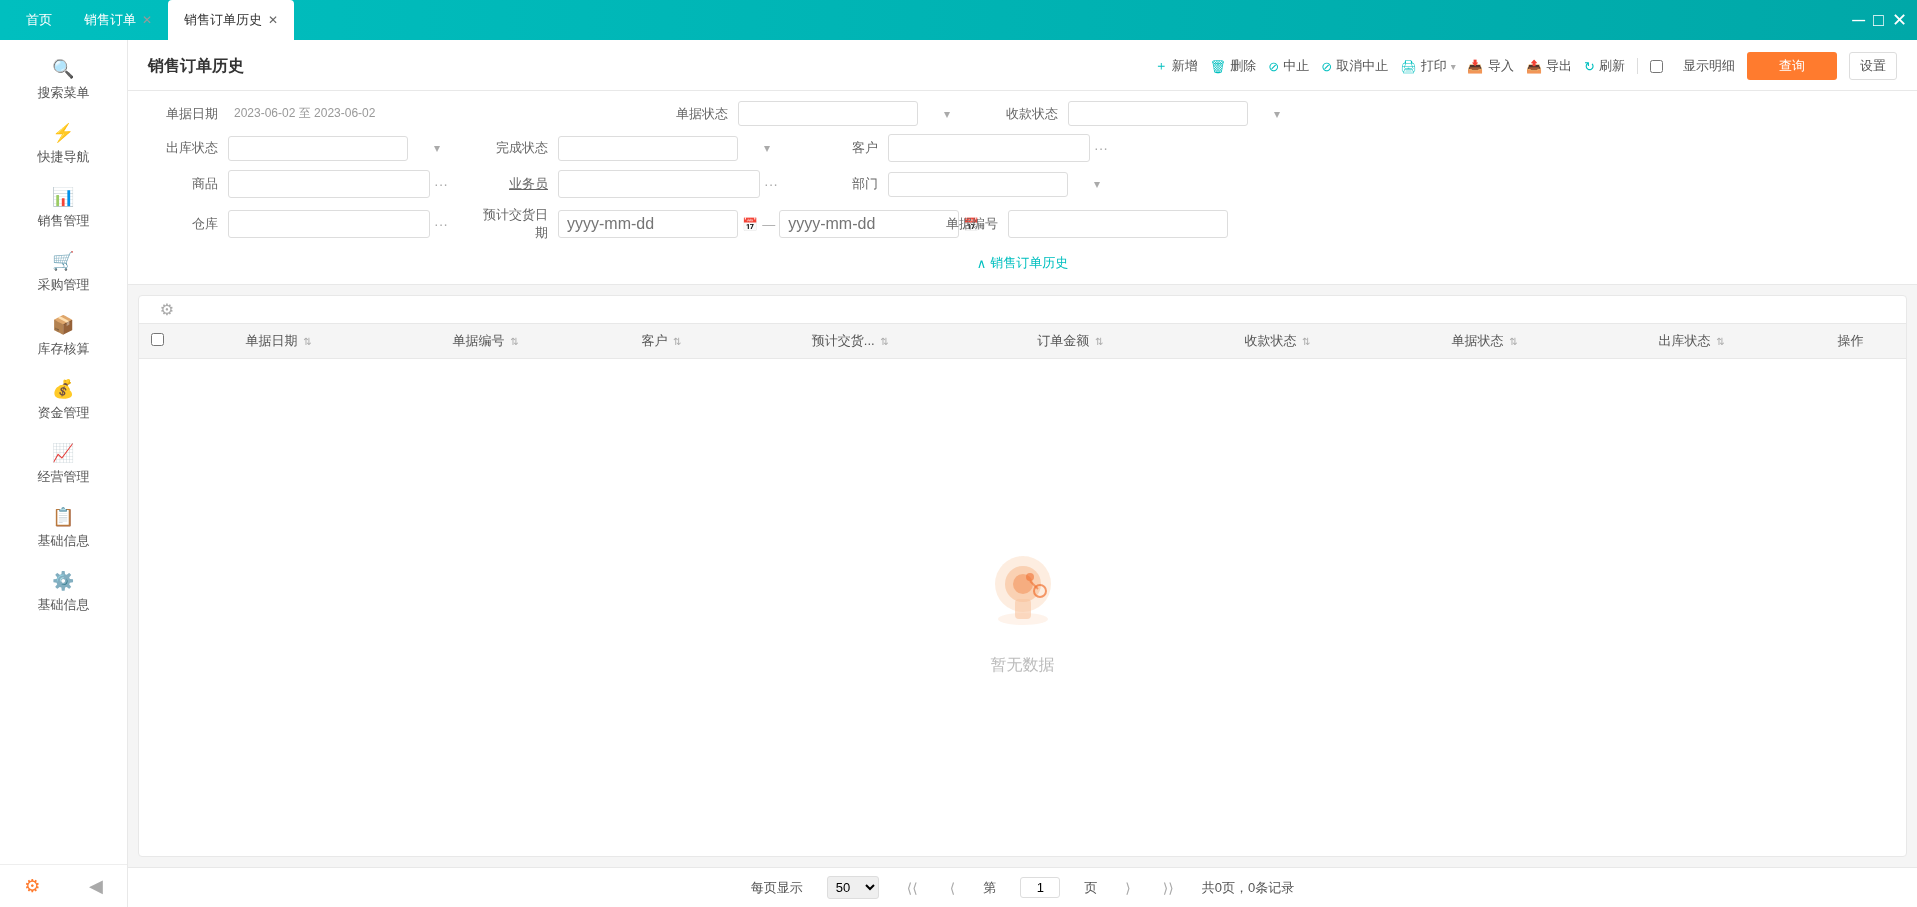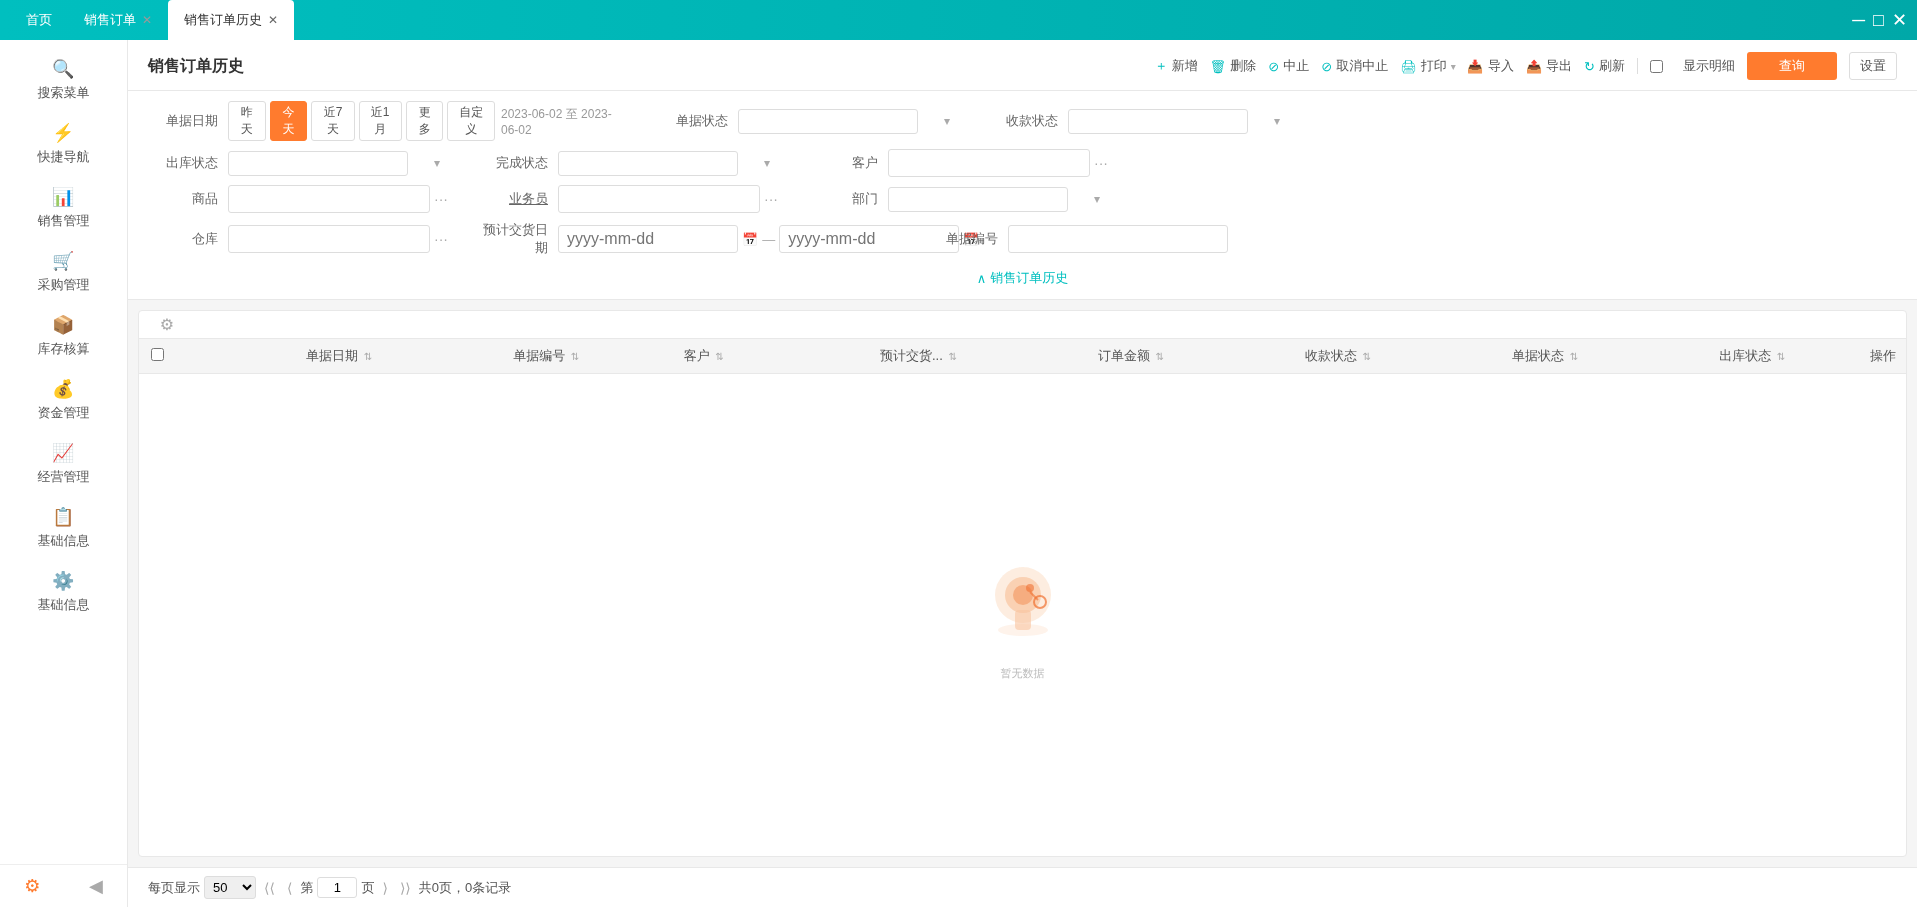--- a/index.html
+++ b/index.html
@@ -261,21 +261,21 @@
     }
     table {
       width: 100%;
       border-collapse: collapse;
     }
     thead tr {
       background: #f5f5f5;
     }
     th {
       padding: 8px 10px;
-      text-align: right;
+      text-align: center;
       font-weight: normal;
       color: #555;
       border-bottom: 1px solid #e8e8e8;
       white-space: nowrap;
       font-size: 13px;
     }
     th .sort-icon { color: #aaa; font-size: 10px; margin-left: 2px; }
     .empty-state {
       flex: 1;
       display: flex;
@@ -284,32 +284,32 @@
       justify-content: center;
       padding: 60px 0;
     }
     .empty-icon {
       width: 100px;
       height: 100px;
       margin-bottom: 16px;
     }
     .empty-text {
       color: #bbb;
-      font-size: 11px;
+      font-size: 16px;
     }
 
     
     .pagination-bar {
       background: #fff;
       border-top: 1px solid #e8e8e8;
       padding: 8px 20px;
       display: flex;
       align-items: center;
-      justify-content: flex-start;
-      gap: 4px;
+      justify-content: center;
+      gap: 24px;
       font-size: 13px;
       color: #555;
     }
     .pagination-bar select {
       border: 1px solid #ddd;
       border-radius: 3px;
       padding: 2px 4px;
     }
     .pagination-bar input {
       width: 40px;
@@ -457,28 +457,20 @@
           </div>
         </div>
       </div>
     </div>
 
     <div class="filter-area">
 
       <div class="filter-row">
         <span class="filter-label">单据日期</span>
         <div class="filter-control">
-          <div class="date-btns">
-            <button class="date-btn">昨天</button>
-            <button class="date-btn active">今天</button>
-            <button class="date-btn">近7天</button>
-            <button class="date-btn">近1月</button>
-            <button class="date-btn">更多</button>
-            <button class="date-btn">自定义</button>
-          </div>
           <span class="date-range">2023-06-02 至 2023-06-02</span>
         </div>
 
         <span class="filter-label" style="margin-left:30px;">单据状态</span>
         <div class="select-wrapper" style="flex:1; max-width:220px;">
           <select class="filter-select">
             <option></option>
             <option>草稿</option>
             <option>审核中</option>
             <option>已审核</option>

